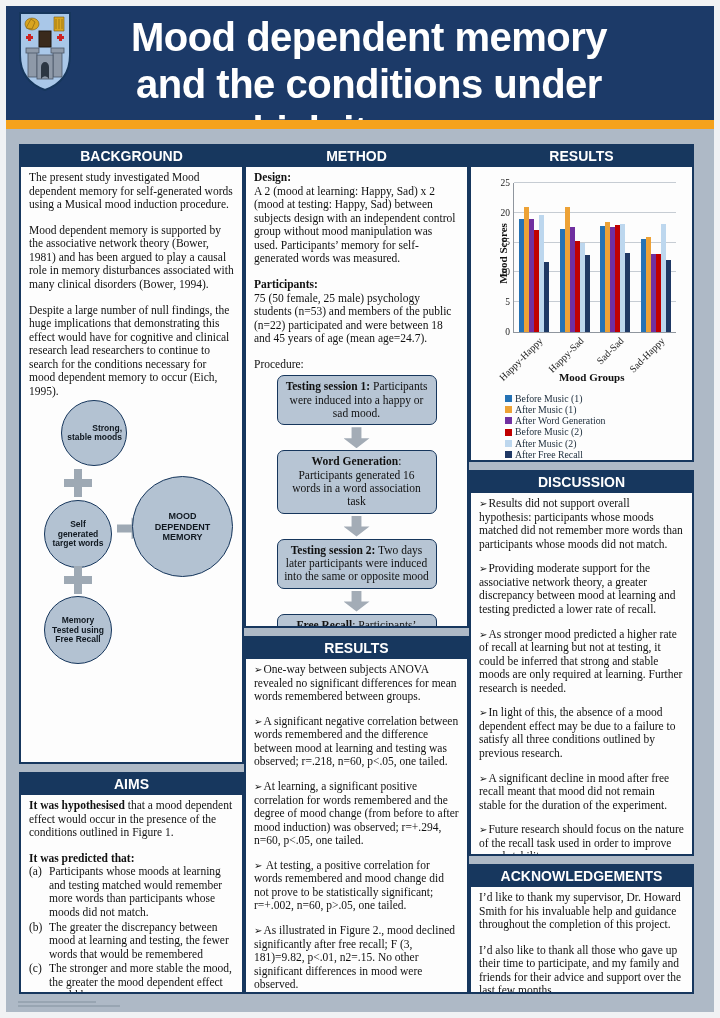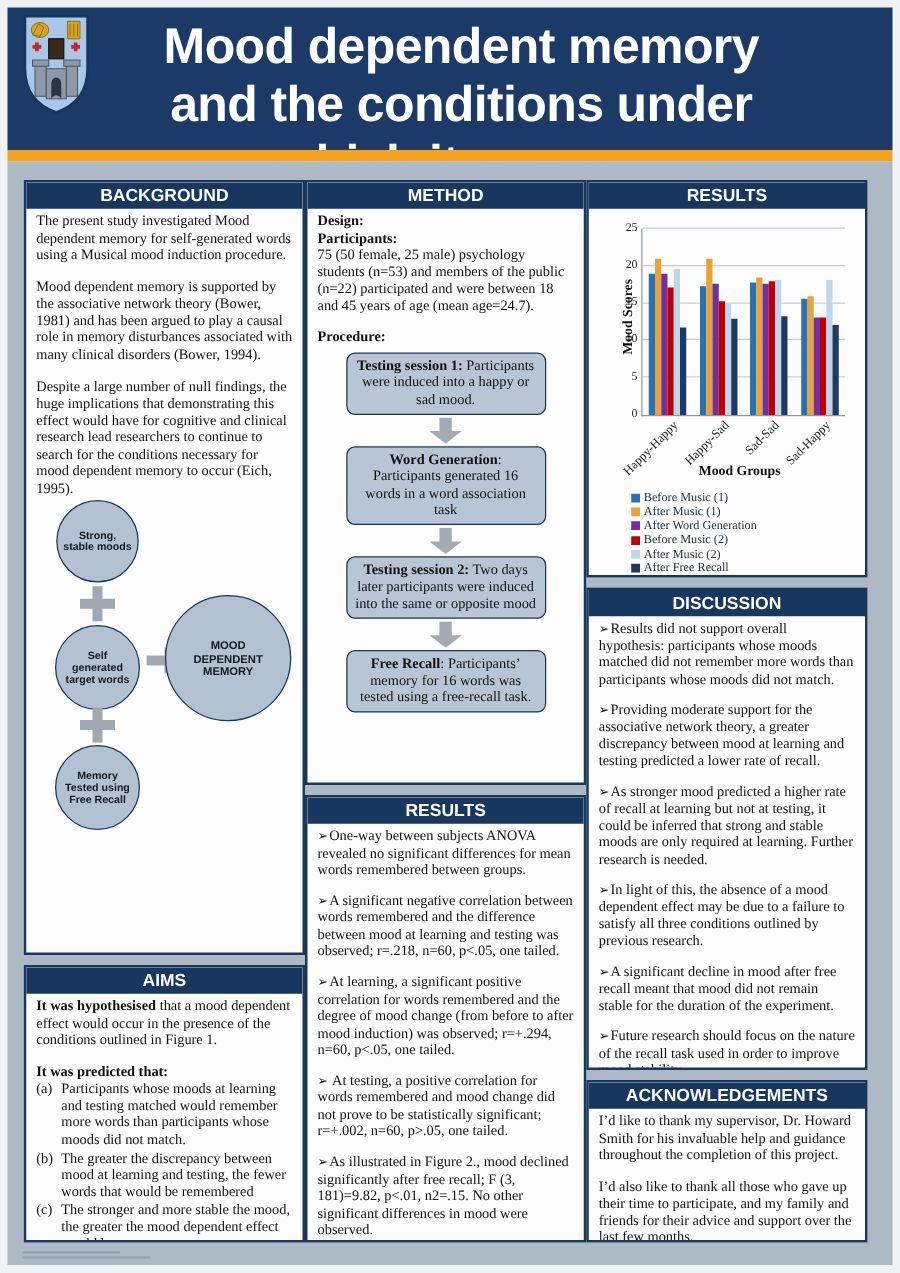--- a/index.html
+++ b/index.html
@@ -41,34 +41,34 @@
   
   .letter-item { display:flex; margin-bottom:1px; }
   .letter-item .ltr { flex:0 0 20px; }
   .letter-item .txt { flex:1; }
 
   
   .fig1 { position:relative; height:262px; margin:2px 0 2px 0; }
   .circle { position:absolute; border-radius:50%; background:#b3c2d2; border:1.5px solid #16365c;
             display:flex; align-items:center; justify-content:center; text-align:center;
             font-family:"Liberation Sans", sans-serif; font-weight:bold; font-size:8.5px; line-height:1.15; color:#101820; }
-  .c1 { left:16px; top:0px;  width:66px; height:66px; padding:4px; }
+  .c1 { left:32px; top:0px;  width:66px; height:66px; padding:4px;text-align:right; }
   .c2 { left:15px; top:100px; width:68px; height:68px; padding:5px; }
   .c3 { left:15px; top:196px; width:68px; height:68px; padding:5px; }
   .cbig { left:103px; top:76px; width:101px; height:101px; padding:8px; font-size:9px; }
   .plus { position:absolute; width:28px; height:28px; }
   .plus::before { content:""; position:absolute; left:0; top:10px; width:28px; height:8px; background:#9ea9b4; }
   .plus::after  { content:""; position:absolute; left:10px; top:0; width:8px; height:28px; background:#9ea9b4; }
   .p1 { left:35px; top:69px; }
   .p2 { left:35px; top:166px; }
   .arrow-right { position:absolute; left:88px; top:117px; width:28px; height:22px; background:#9ea9b4;
                  clip-path:polygon(0 32%, 52% 32%, 52% 0, 100% 50%, 52% 100%, 52% 68%, 0 68%); }
 
   
-  .proc-label { font-weight:bold; margin-bottom:4px; }
+  .proc-label { font-weight:normal; margin-bottom:4px; }
   .flow-steps { display:flex; flex-direction:column; align-items:center; }
   .flow-box { width:160px; background:#b7c5d4; border:1.5px solid #16365c; border-radius:7px;
               text-align:center; font-size:11.5px; line-height:1.16; padding:4px 6px; }
   .flow-arrow { width:26px; height:21px; background:#a3acb6; margin:2px 0;
                 clip-path:polygon(31% 0, 69% 0, 69% 52%, 100% 52%, 50% 100%, 0 52%, 31% 52%); }
 
   
   .chart { position:relative; height:218px; margin:6px 4px 0 4px; }
   .plot { position:absolute; left:34px; top:8px; right:8px; height:150px;
           border-left:1px solid #8f969e; border-bottom:1px solid #8f969e;
@@ -181,20 +181,21 @@
             </div>
         </div>
       </div>
     </div>
 
     <div class="col">
       <div class="panel" style="height:484px">
         <div class="panel-hd">METHOD</div>
         <div class="panel-bd">
           <div><b class="inline">Design:</b></div>
+          <div class="para">A 2 (mood at learning: Happy, Sad) x 2 (mood at testing: Happy, Sad) between subjects design with an independent control group without mood manipulation was used. Participants’ memory for self-generated words was measured.</div>
           <div><b class="inline">Participants:</b></div>
           <div class="para">75 (50 female, 25 male) psychology students (n=53) and members of the public (n=22) participated and were between 18 and 45 years of age (mean age=24.7).</div>
           <div class="proc-label">Procedure:</div>
           <div class="flow-steps">
 
               <div class="flow-box">
                 <b class="inline">Testing session 1:</b><span> Participants were induced into a happy or sad mood.</span>
               </div>
               <div class="flow-arrow"></div>
 

